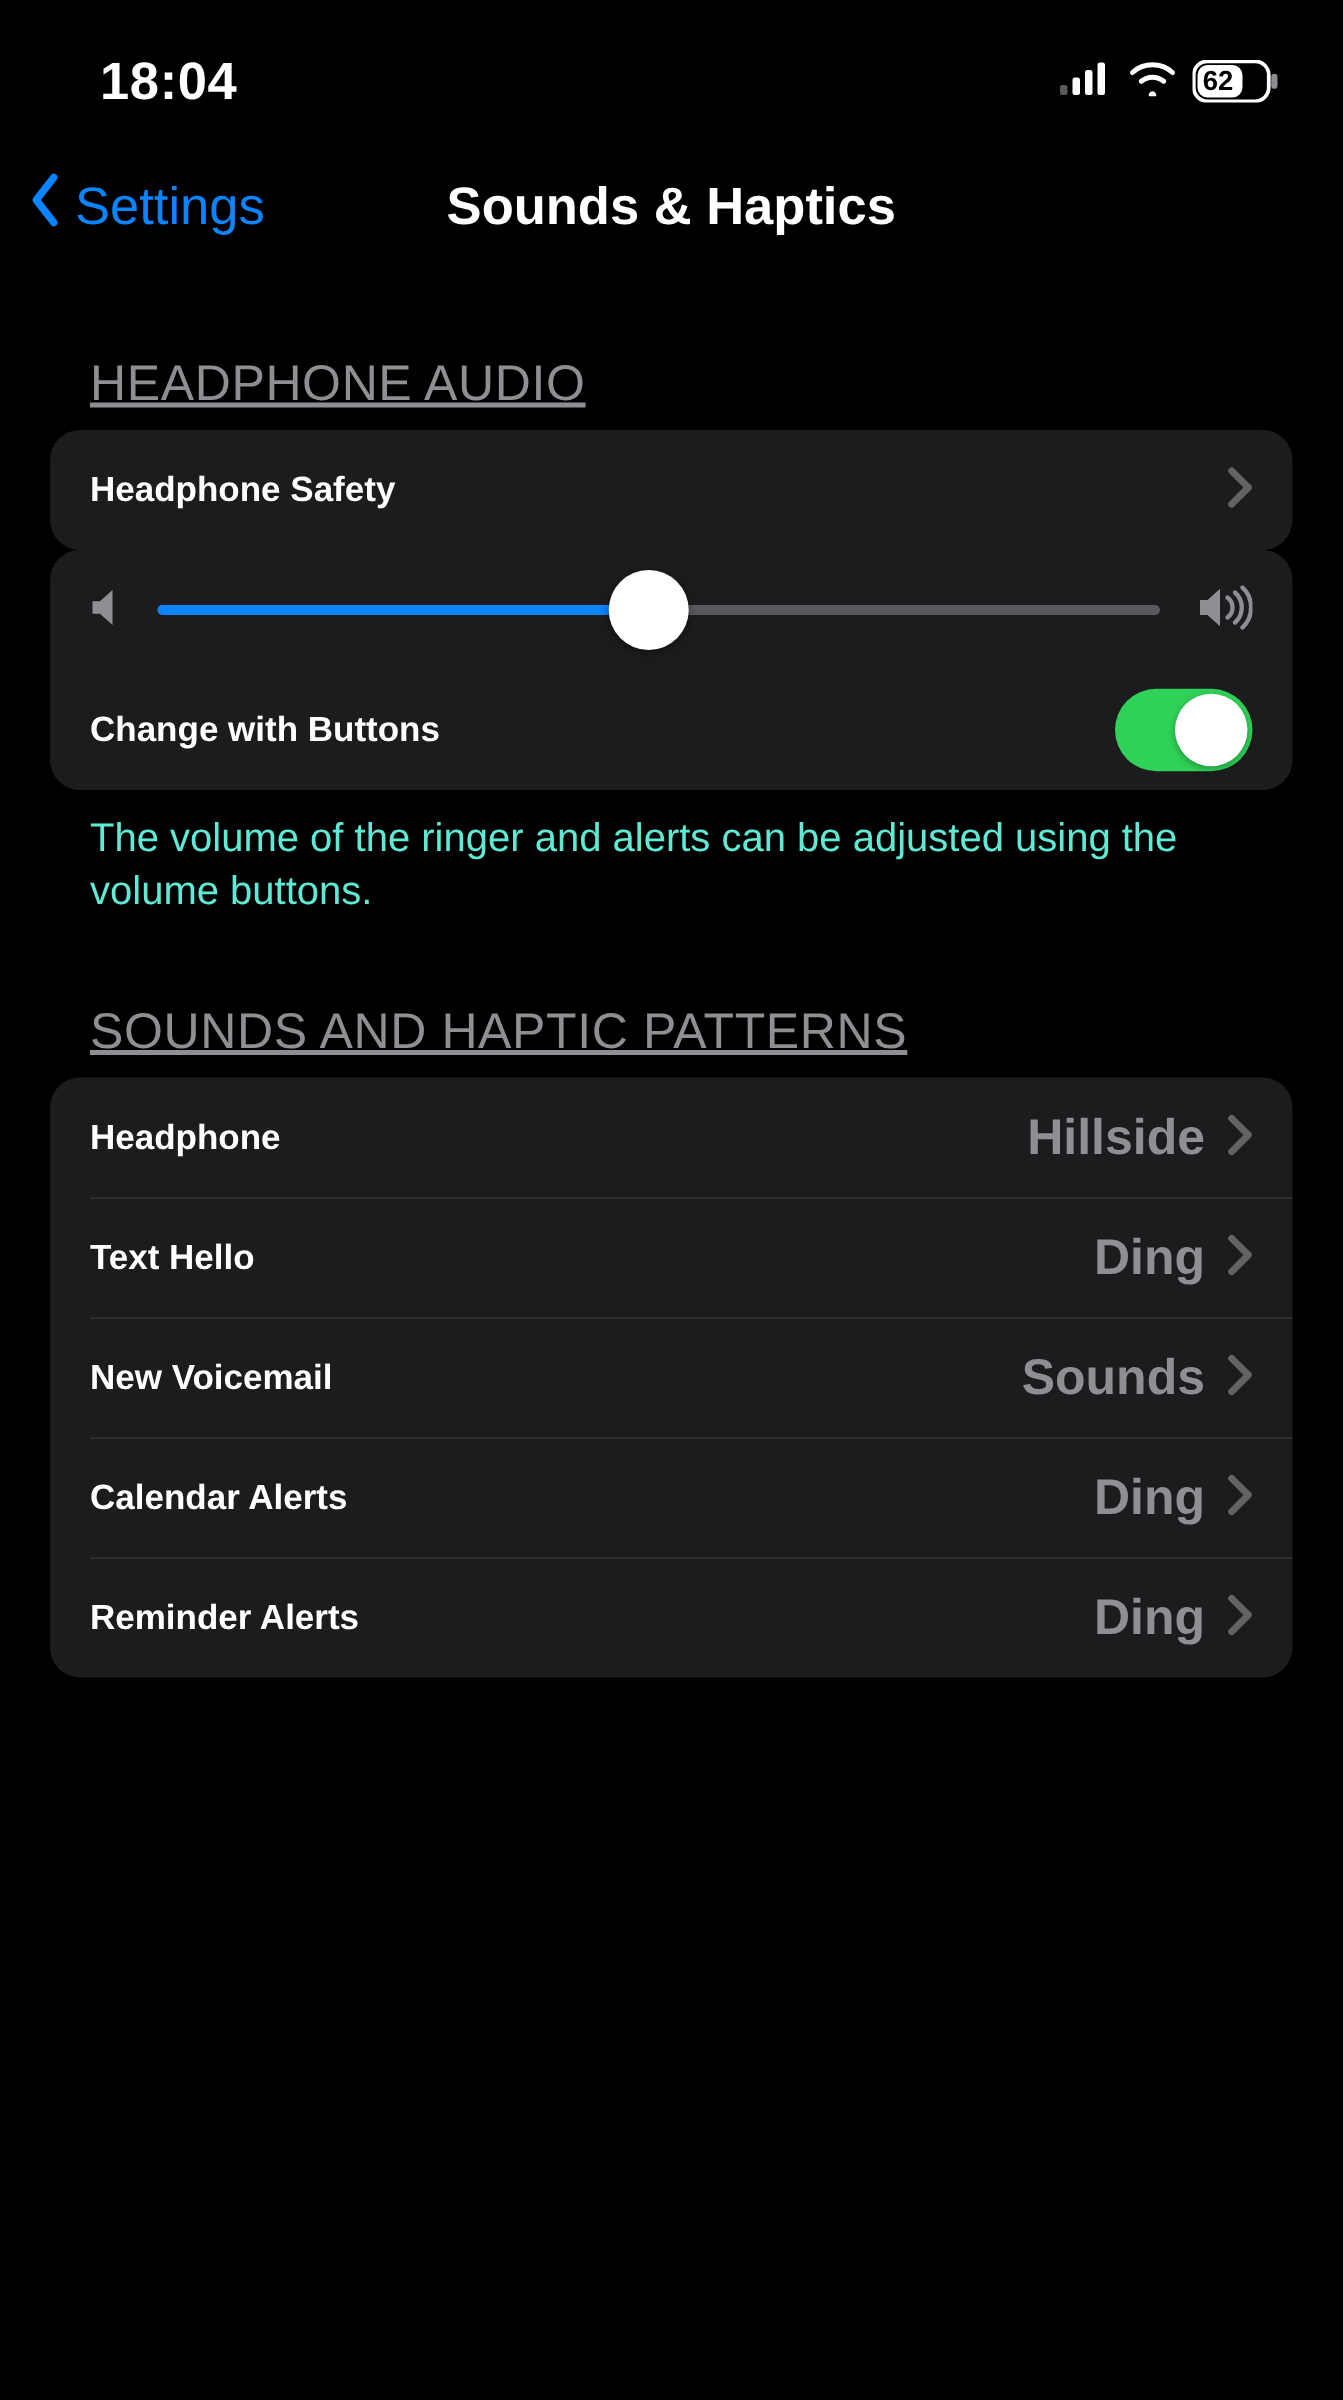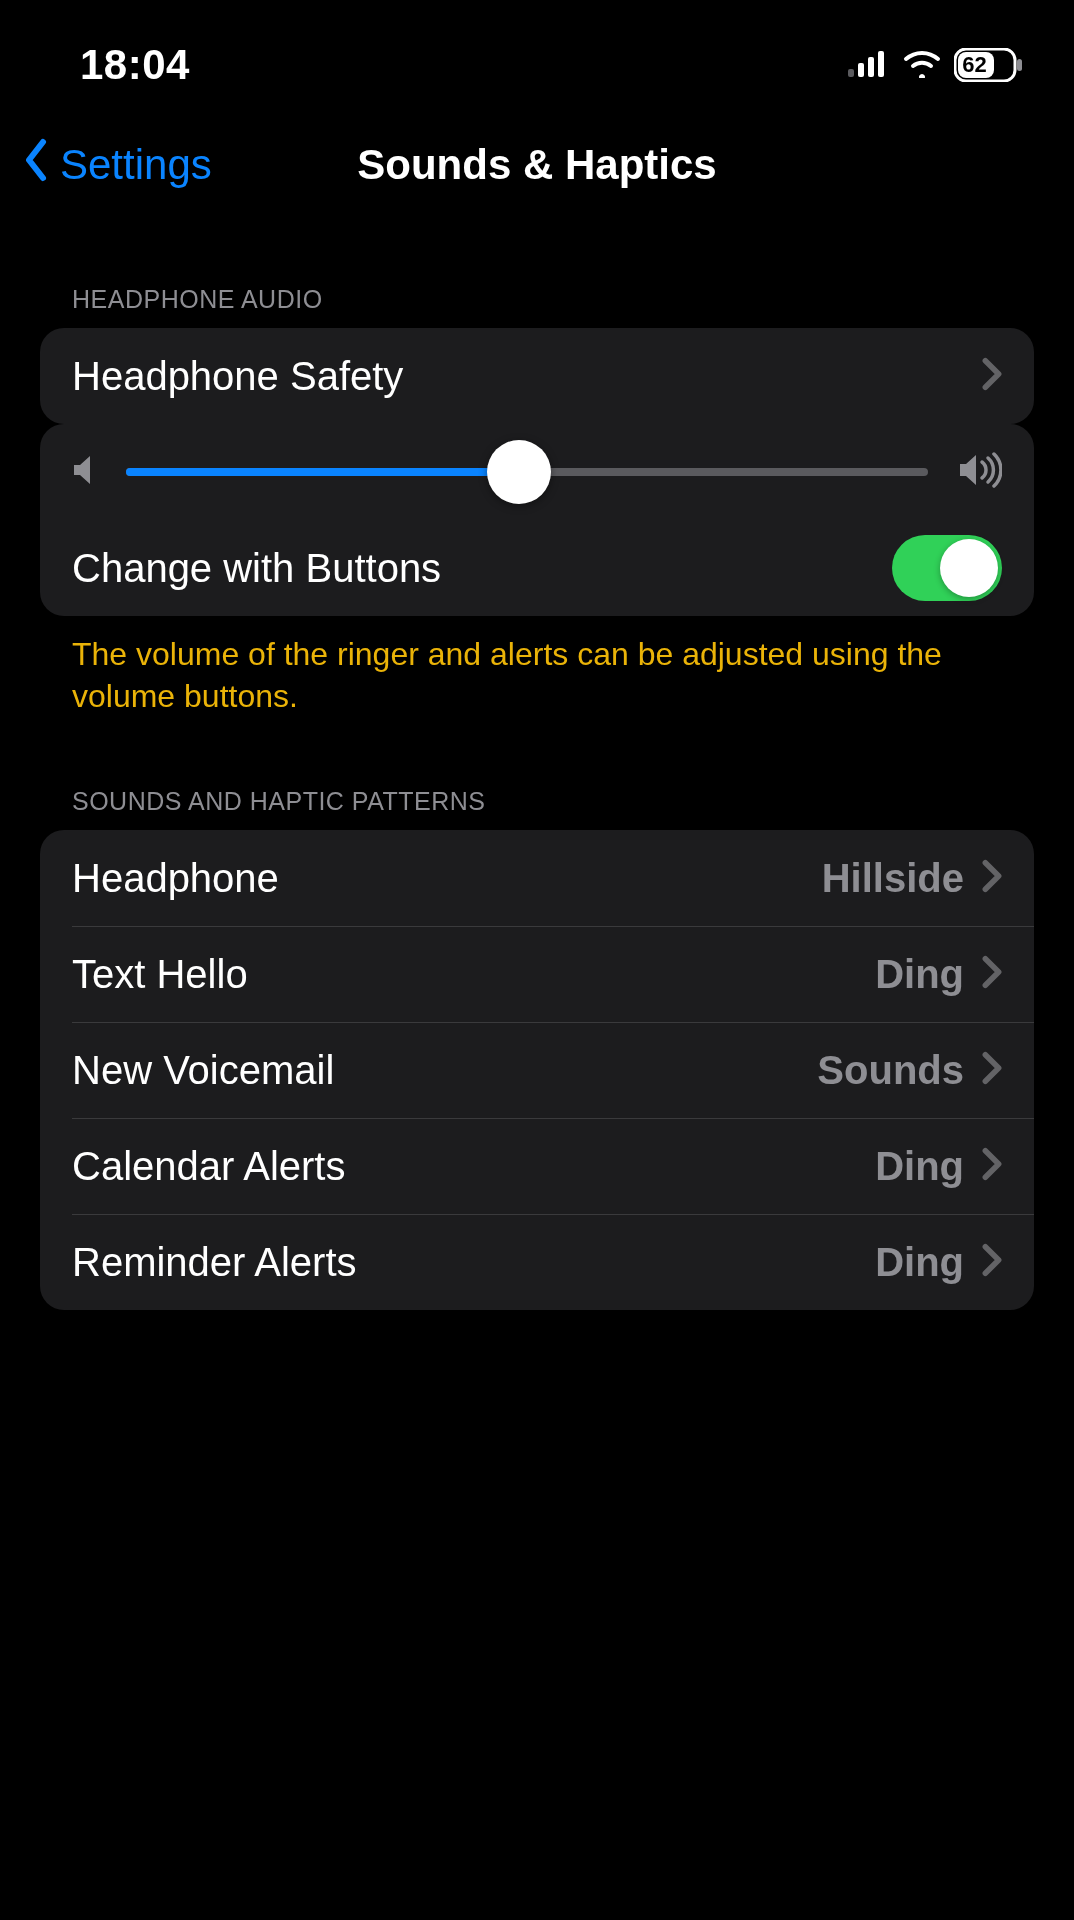--- a/index.html
+++ b/index.html
@@ -49,25 +49,26 @@
     text-align: center;
     font-size: 42px;
     font-weight: 700;
     pointer-events: none;
   }
   .content {
     padding: 0 40px;
   }
   .section-header {
     color: #8e8e93;
-    font-size: 25px;
+    font-size: 40px;
     font-weight: 400;
     letter-spacing: 0.5px;
     padding: 0 32px 14px 32px;
     text-transform: uppercase;
+    text-decoration: underline;
   }
   .section-header.first { margin-top: 80px; }
   .section-header.gap { margin-top: 70px; }
   .group {
     background: #1c1c1e;
     border-radius: 24px;
     overflow: hidden;
   }
   .row {
     display: flex;
@@ -80,22 +81,22 @@
     content: "";
     position: absolute;
     top: 0;
     left: 32px;
     right: 0;
     height: 1px;
     background: #3a3a3c;
   }
   .row-label {
     flex: 1;
-    font-size: 40px;
-    font-weight: 400;
+    font-size: 28px;
+    font-weight: 700;
     color: #fff;
   }
   .row-value {
     color: #8e8e93;
     font-size: 40px;
     margin-right: 18px;
     font-weight: bold;
   }
   .chevron {
     color: #636366;
@@ -150,21 +151,21 @@
     position: absolute;
     top: 4px;
     right: 4px;
     width: 58px;
     height: 58px;
     background: #fff;
     border-radius: 50%;
     box-shadow: 0 2px 6px rgba(0,0,0,0.3);
   }
   .footer-text {
-    color: #eab308;
+    color: #5eead4;
     font-size: 32px;
     line-height: 1.3;
     padding: 18px 32px 0 32px;
   }
   .vol-icon { color: #8e8e93; flex-shrink:0; }
 </style>
 </head>
 <body>
 
 <div class="status-bar">

